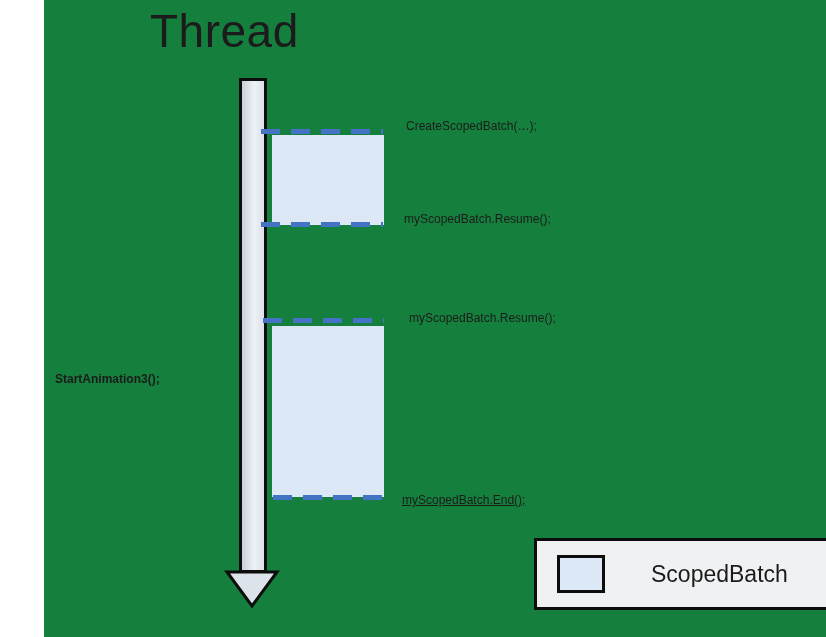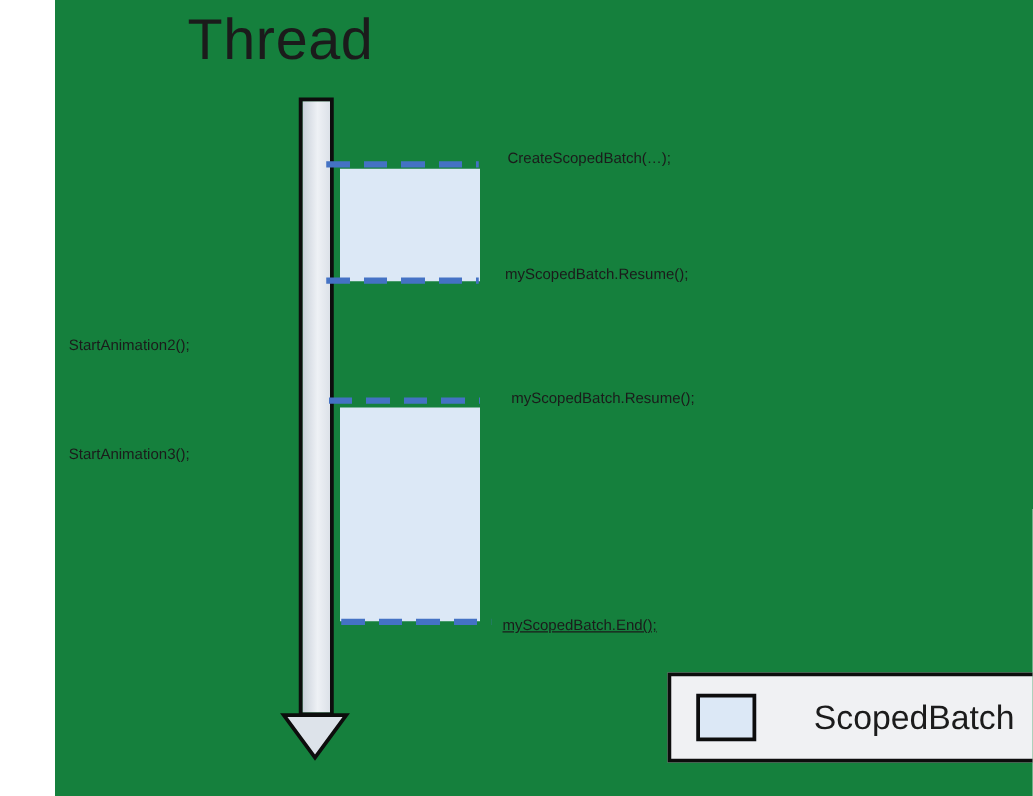--- a/index.html
+++ b/index.html
@@ -63,21 +63,21 @@
   .dash-line.d4{left:229px;top:495px;width:120px;}
   .call-label{
     position:absolute;
     font-size:12px;
     line-height:24px;
     white-space:nowrap;
     color:var(--text);
   }
   .left1{left:11px;top:162px;}
   .left2{left:11px;top:264px;}
-  .left3{left:11px;top:351px;}
+  .left3{left:11px;top:367px;font-weight:bold;}
   .left4{left:11px;top:410px;}
   .right1{left:362px;top:114px;}
   .right2{left:360px;top:207px;}
   .right3{left:365px;top:306px;text-align:center;}
   .right4{left:358px;top:488px;text-decoration:underline;}
   .legend{
     position:absolute;
     left:490px;top:538px;
     width:298px;height:66px;
     border:3px solid var(--outline);
@@ -87,21 +87,21 @@
   }
   .legend-swatch{
     width:42px;height:32px;
     margin-left:20px;
     border:3px solid var(--outline);
     background:var(--batch_fill);
     flex:0 0 auto;
   }
   .legend-label{
     margin-left:46px;
-    font-size:27px;
+    font-size:23px;
     color:var(--text);
     white-space:nowrap;
   }
 </style>
 </head>
 <body>
 
 <div class="canvas">
 
   <div class="title">Thread</div>
@@ -112,21 +112,20 @@
   </svg>
 
   <div class="batch-rect r1"></div>
   <div class="batch-rect r2"></div>
 
   <div class="dash-line d1"></div>
   <div class="dash-line d2"></div>
   <div class="dash-line d3"></div>
   <div class="dash-line d4"></div>
 
-  <div class="call-label left2">StartAnimation2();</div>
   <div class="call-label left3">StartAnimation3();</div>
 
   <div class="call-label right1">CreateScopedBatch(…);</div>
   <div class="call-label right2">myScopedBatch.Resume();</div>
   <div class="call-label right3">myScopedBatch.Resume();</div>
   <div class="call-label right4">myScopedBatch.End();</div>
 
   <div class="legend">
     <div class="legend-swatch"></div>
     <div class="legend-label">ScopedBatch</div>

